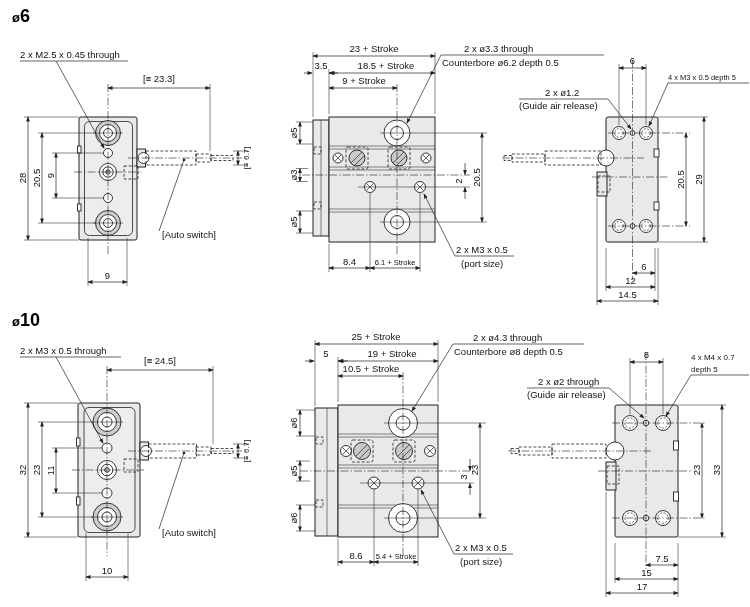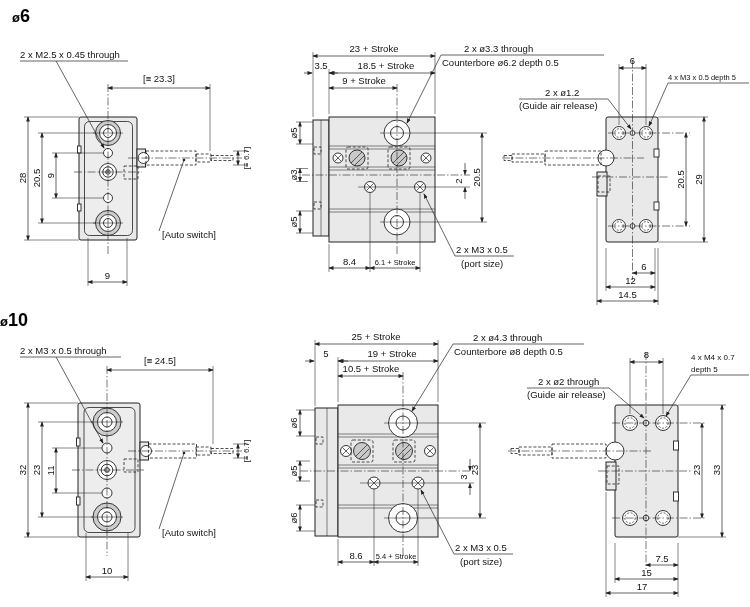--- a/index.html
+++ b/index.html
@@ -26,21 +26,21 @@
   .hid2{fill:none;stroke:#222;stroke-width:.7;stroke-dasharray:2 1.5}
   .ldr{stroke:#222;stroke-width:.7;fill:none}
   .xln{stroke:#222;stroke-width:.7}
 </style>
 </head>
 <body>
 
 <div class="canvas">
 
   <div class="size-title" style="left:12px;top:6px"><span class="sym">ø</span><span class="num">6</span></div>
-  <div class="size-title" style="left:0;top:310px"><span class="sym">ø</span><span class="num">10</span></div>
+  <div class="size-title" style="left:12px;top:310px"><span class="sym">ø</span><span class="num">10</span></div>
 
   <svg width="750" height="607" viewBox="0 0 750 607">
     <defs>
       <marker id="ar" viewBox="0 0 10 10" refX="8.6" refY="5" markerWidth="7.5" markerHeight="7.5" orient="auto-start-reverse">
         <path d="M0,1.4 L10,5 L0,8.6 Z" fill="#222"></path>
       </marker>
     </defs>
 
     <g>
       <g>

